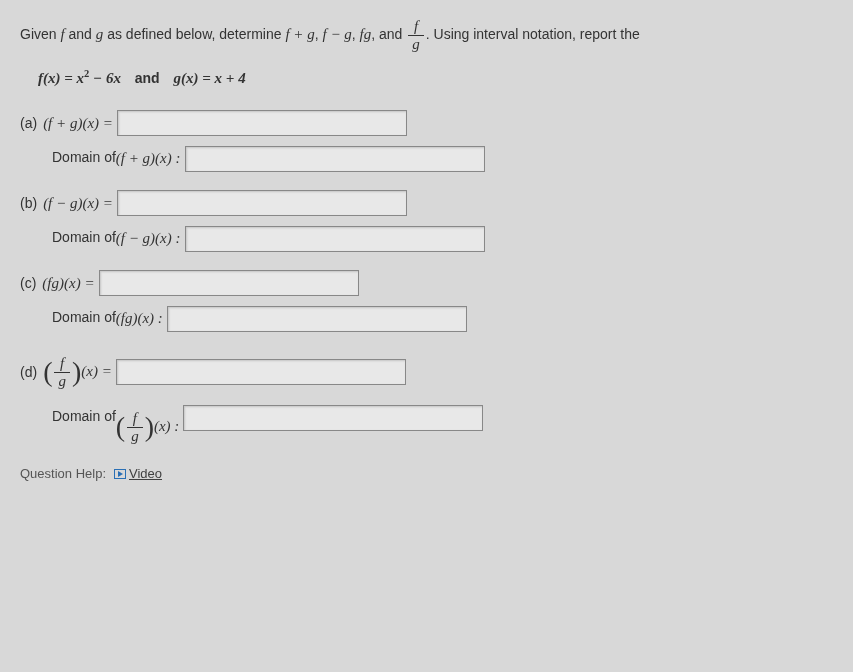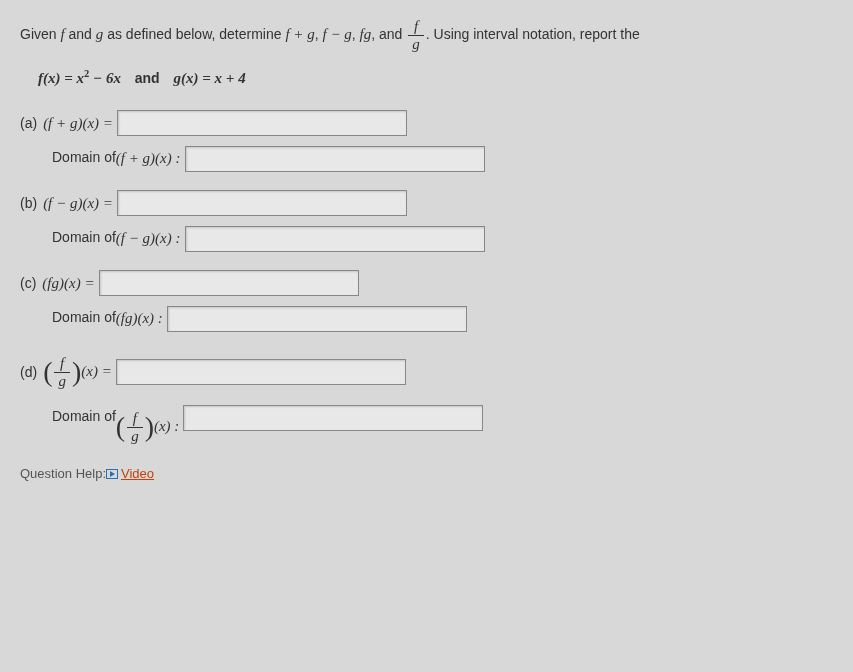--- a/index.html
+++ b/index.html
@@ -93,24 +93,24 @@
       font-size: 28px;
       vertical-align: middle;
       font-style: normal;
     }
     .question-help {
       margin-top: 8px;
       font-size: 13px;
       color: #555;
       display: flex;
       align-items: flex-start;
-      gap: 0;
+      gap: 8px;
     }
     .video-link {
-      color: #c2410c;
+      color: #404040;
       text-decoration: underline;
       cursor: pointer;
       display: flex;
       align-items: center;
       gap: 3px;
     }
     .play-icon {
       display: inline-block;
       width: 12px;
       height: 10px;

